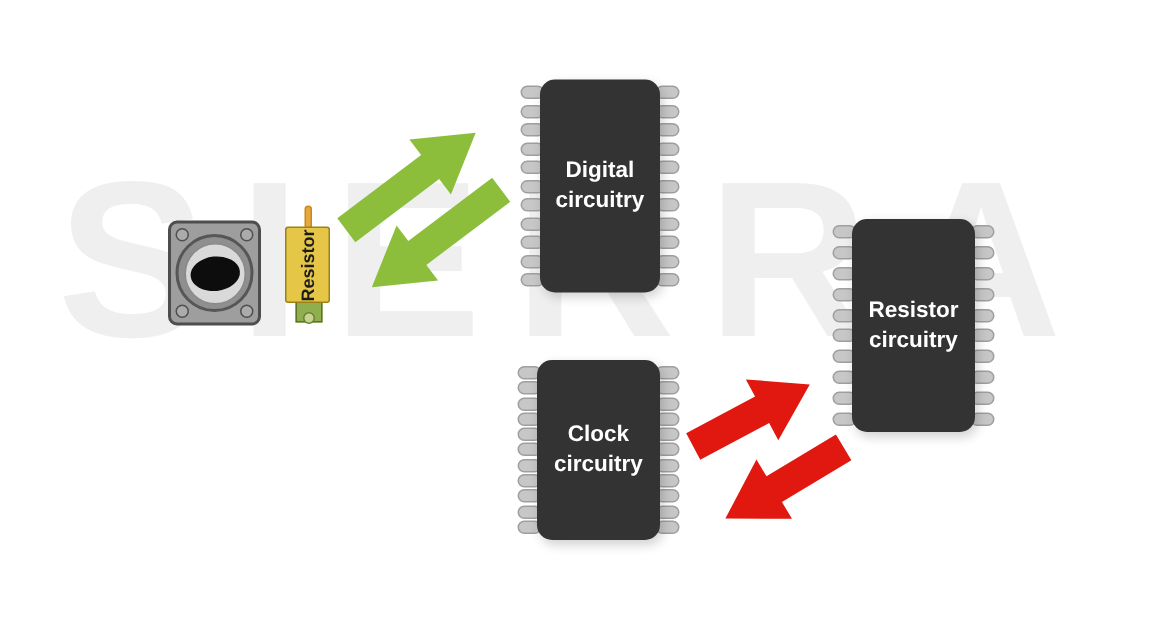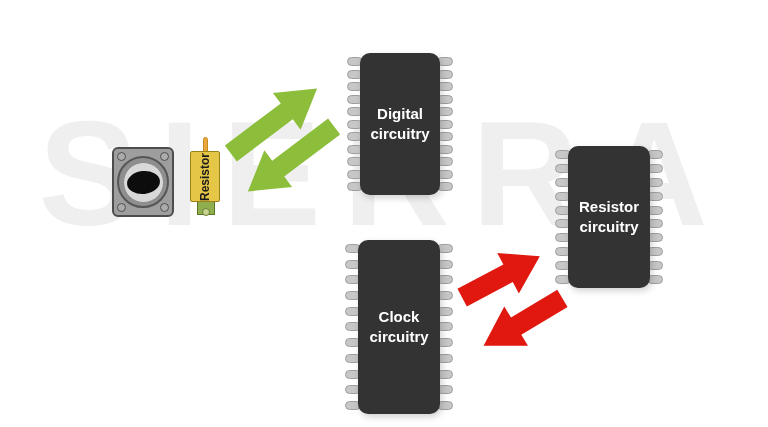--- a/index.html
+++ b/index.html
@@ -131,21 +131,21 @@
         <div class="pin"></div>
         <div class="pin"></div>
         <div class="pin"></div>
         <div class="pin"></div>
       </div>
     <div class="chip-body">
       <span>Digital circuitry</span>
     </div>
   </div>
 
-  <div class="chip" style="left:358px;top:240px;width:82px;height:174px">
+  <div class="chip" style="left:358px;top:240px;width:82px;height:120px">
     <div class="pins pins-left">
         <div class="pin"></div>
         <div class="pin"></div>
         <div class="pin"></div>
         <div class="pin"></div>
         <div class="pin"></div>
         <div class="pin"></div>
         <div class="pin"></div>
         <div class="pin"></div>
         <div class="pin"></div>

